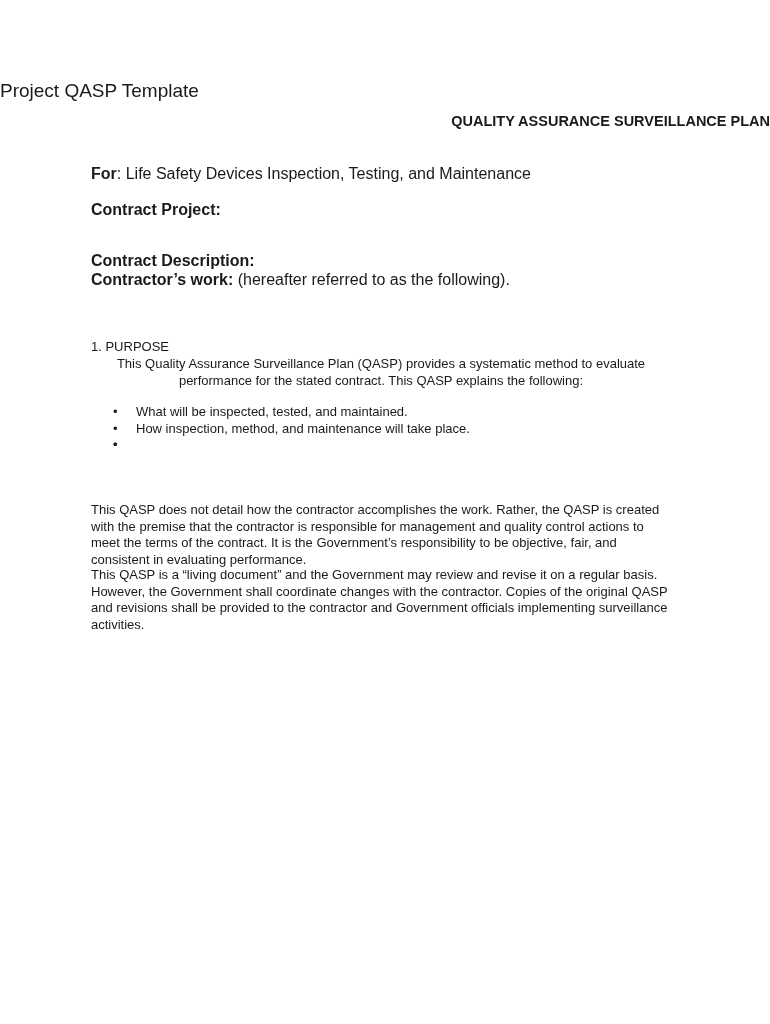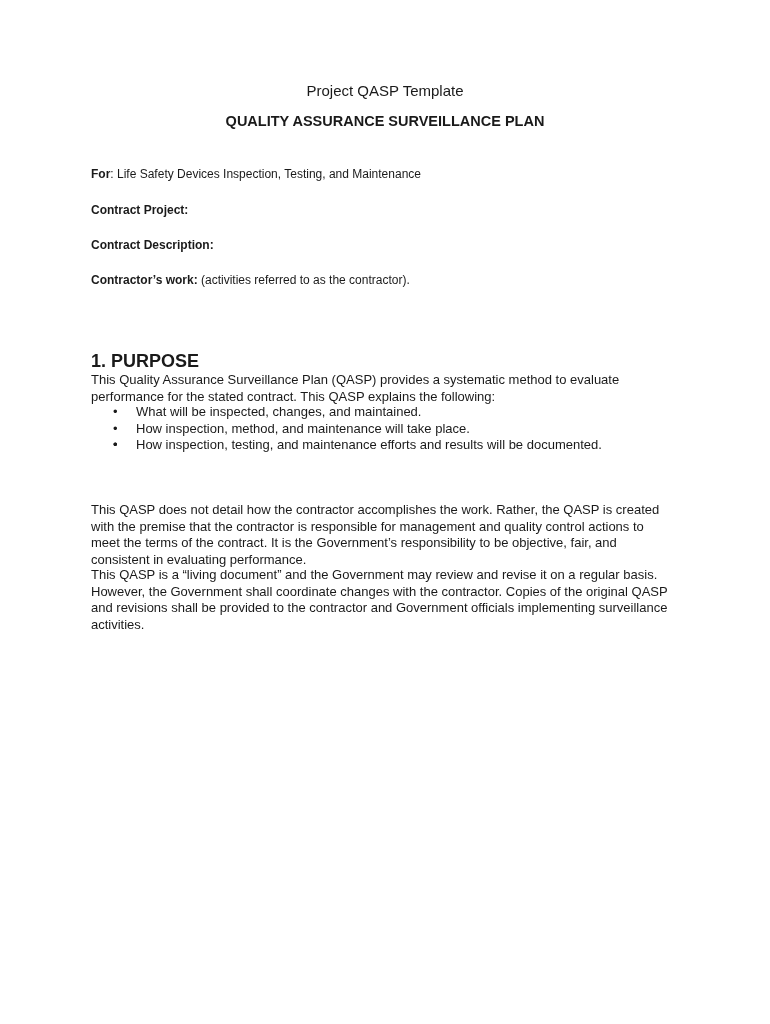--- a/index.html
+++ b/index.html
@@ -18,63 +18,63 @@
     .page {
       position: absolute;
       left: 0; top: 0;
       width: 770px; height: 1024px;
       background: #ffffff;
     }
     .doc-title {
       position: absolute;
       left: 0; width: 770px;
       top: 82px;
-      text-align: center;
-      font-size: 15px;
+      text-align: left;
+      font-size: 19px;
       line-height: 18px;
     }
     .doc-heading {
       position: absolute;
       left: 0; width: 770px;
       top: 112px;
-      text-align: center;
+      text-align: right;
       font-size: 14.5px;
       font-weight: bold;
       line-height: 18px;
     }
     .field {
       position: absolute;
       left: 91px;
-      font-size: 12px;
+      font-size: 16px;
       line-height: 18px;
       white-space: nowrap;
     }
     .field b { font-weight: bold; }
     .f-for { top: 165px; }
     .f-num { top: 201px; }
-    .f-desc { top: 236px; }
+    .f-desc { top: 252px; }
     .f-name { top: 271px; }
 
     .section-heading {
       position: absolute;
       left: 91px;
-      top: 353px;
-      font-size: 18px;
-      font-weight: bold;
+      top: 339px;
+      font-size: 13px;
+      font-weight: normal;
       line-height: 16px;
     }
     .para {
       position: absolute;
       left: 91px;
       width: 580px;
       font-size: 13px;
       line-height: 16.5px;
       margin: 0;
     }
-    .p1 { top: 372px; }
+    .p1 { top: 356px; text-align: center; }
     .p2 { top: 486px; margin-top: 16px; }
     .p3 { top: 567px; }
     .bullets {
       position: absolute;
       left: 91px;
       top: 404px;
       margin: 0;
       padding: 0;
       list-style: none;
       font-size: 13px;
@@ -105,41 +105,40 @@
 
   <div class="field f-num">
     <b>Contract Project:</b>
   </div>
 
   <div class="field f-desc">
     <b>Contract Description:</b>
   </div>
 
   <div class="field f-name">
-    <b>Contractor’s work:</b><span> (activities referred to as the contractor).</span>
+    <b>Contractor’s work:</b><span> (hereafter referred to as the following).</span>
   </div>
 
   <div class="section-heading">1. PURPOSE</div>
 
   <p class="para p1">This Quality Assurance Surveillance Plan (QASP) provides a systematic method to evaluate performance for the stated contract.  This QASP explains the following:</p>
 
   <ul class="bullets">
     <li>
       <span class="dot">•</span>
-      <span>What will be inspected, changes, and maintained.</span>
+      <span>What will be inspected, tested, and maintained.</span>
     </li>
     <li>
       <span class="dot">•</span>
       <span>How inspection, method, and maintenance will take place.</span>
     </li>
     <li>
       <span class="dot">•</span>
     </li>
     <li>
       <span class="dot">•</span>
-      <span>How inspection, testing, and maintenance efforts and results will be documented.</span>
     </li>
   </ul>
 
   <p class="para p2">This QASP does not detail how the contractor accomplishes the work.  Rather, the QASP is created with the premise that the contractor is responsible for management and quality control actions to meet the terms of the contract.  It is the Government’s responsibility to be objective, fair, and consistent in evaluating performance.</p>
   <p class="para p3">This QASP is a “living document” and the Government may review and revise it on a regular basis.  However, the Government shall coordinate changes with the contractor.  Copies of the original QASP and revisions shall be provided to the contractor and Government officials implementing surveillance activities.</p>
 
 </div>
 
 </body></html>

